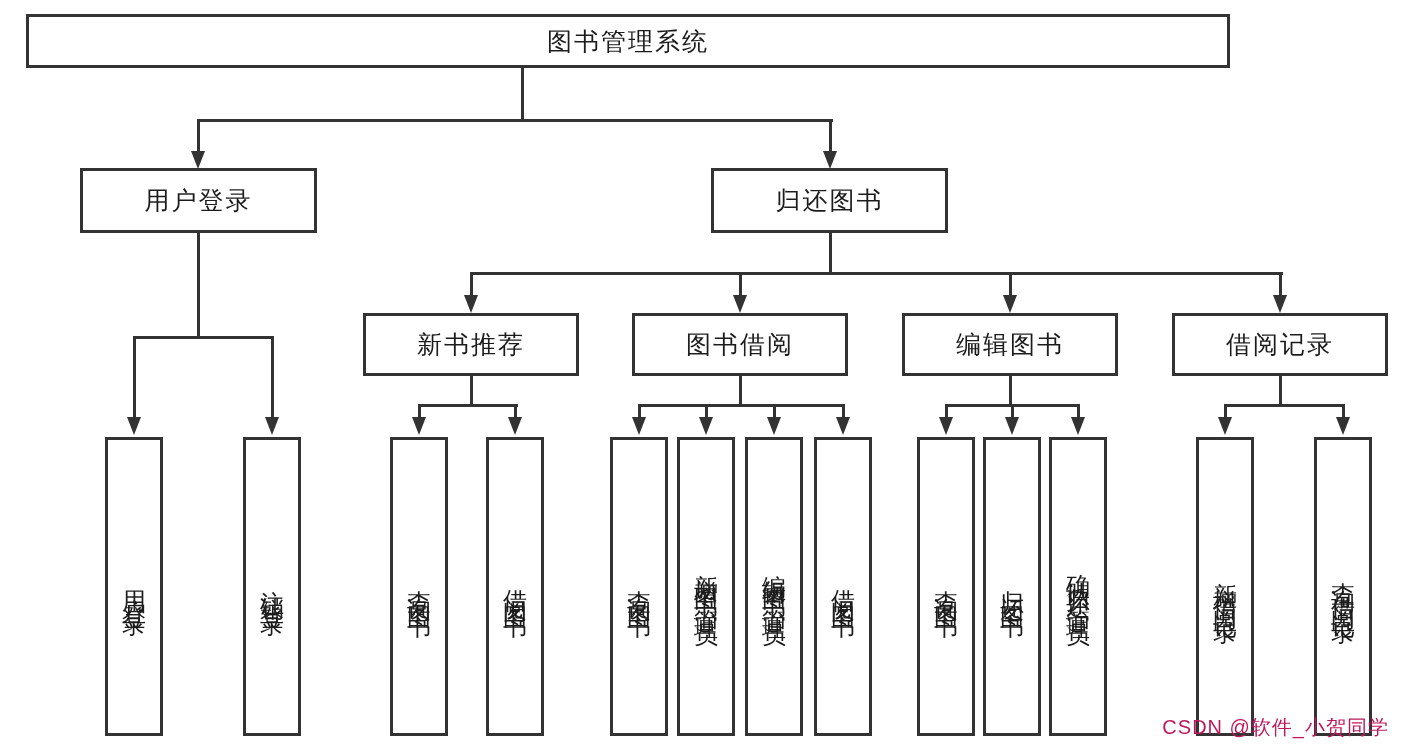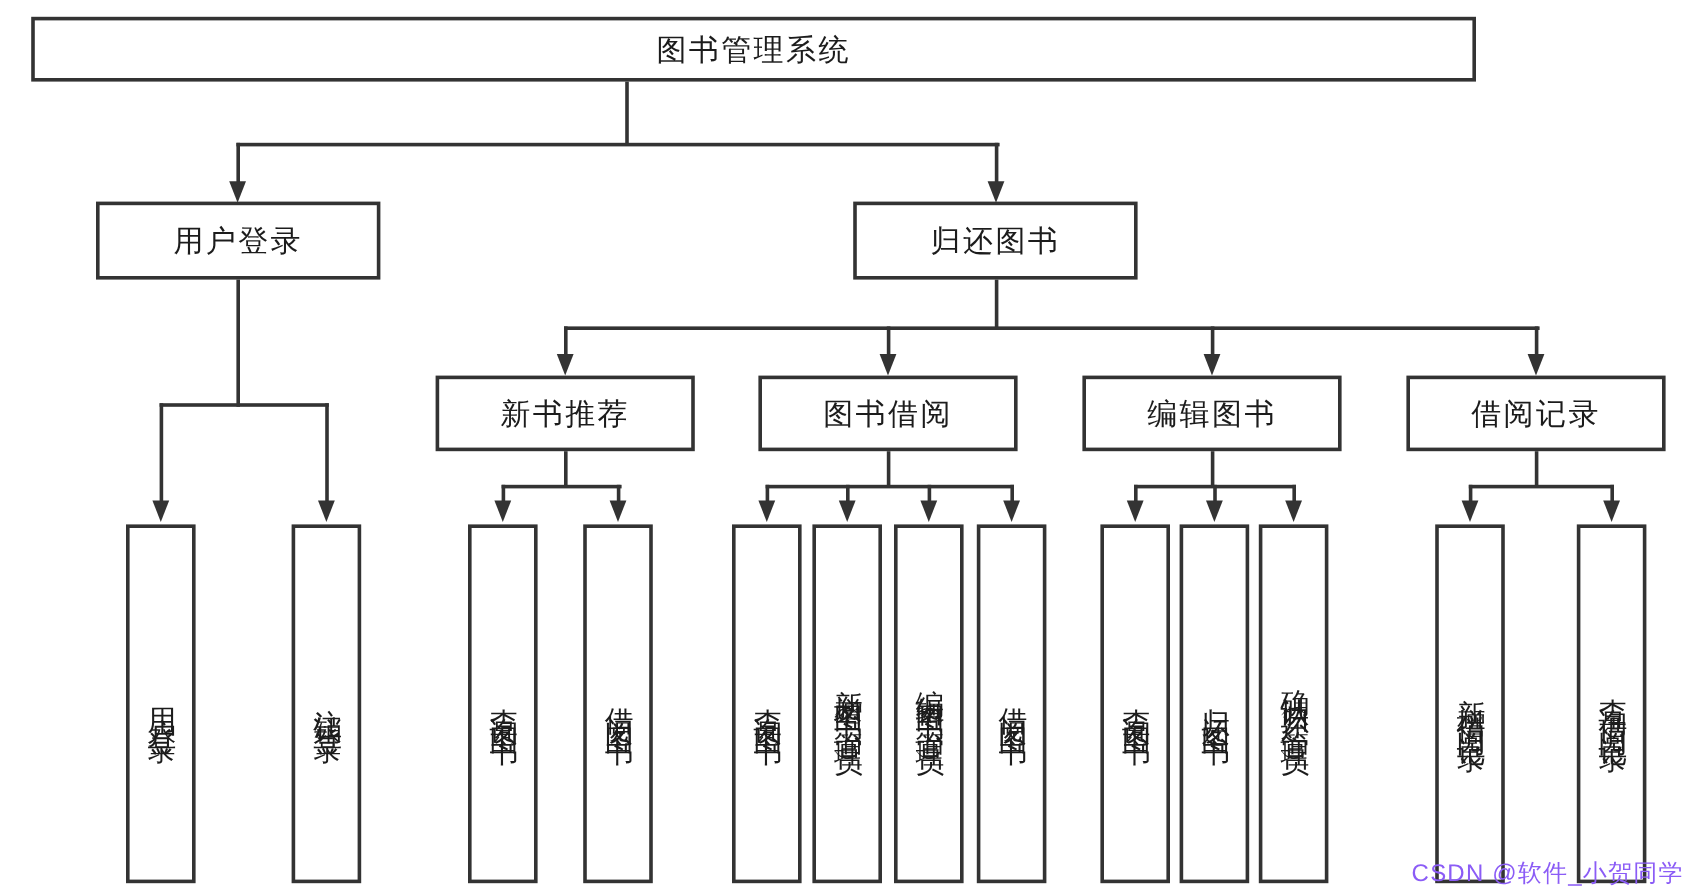--- a/index.html
+++ b/index.html
@@ -21,21 +21,21 @@
     font-size:24px; letter-spacing:8px; line-height:1;
   }
   .vl { position:absolute; width:3px; background:#333333; }
   .hl { position:absolute; height:3px; background:#333333; }
   .ar {
     position:absolute; width:0; height:0;
     border-left:7px solid transparent; border-right:7px solid transparent;
     border-top:18px solid #333333;
   }
   .wm {
-    position:absolute; top:714px; right:2px; color:#8b5cf6;
+    position:absolute; top:714px; right:16px; color:#be185d;
     font-size:20px; letter-spacing:1px; white-space:nowrap;
   }
 </style>
 </head>
 <body>
 
 <div class="stage">
 
   <div class="box" style="left:26px; top:14px; width:1204px; height:54px;">图书管理系统</div>
 

